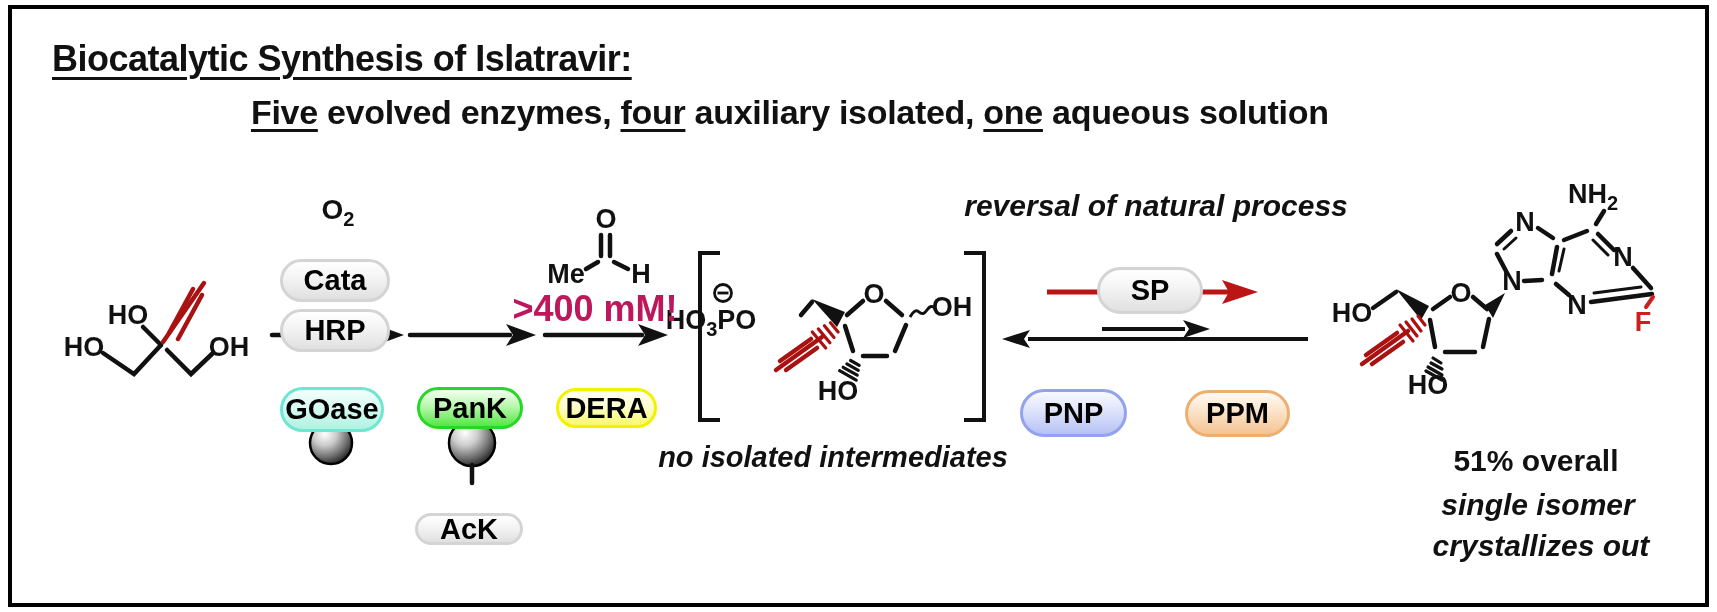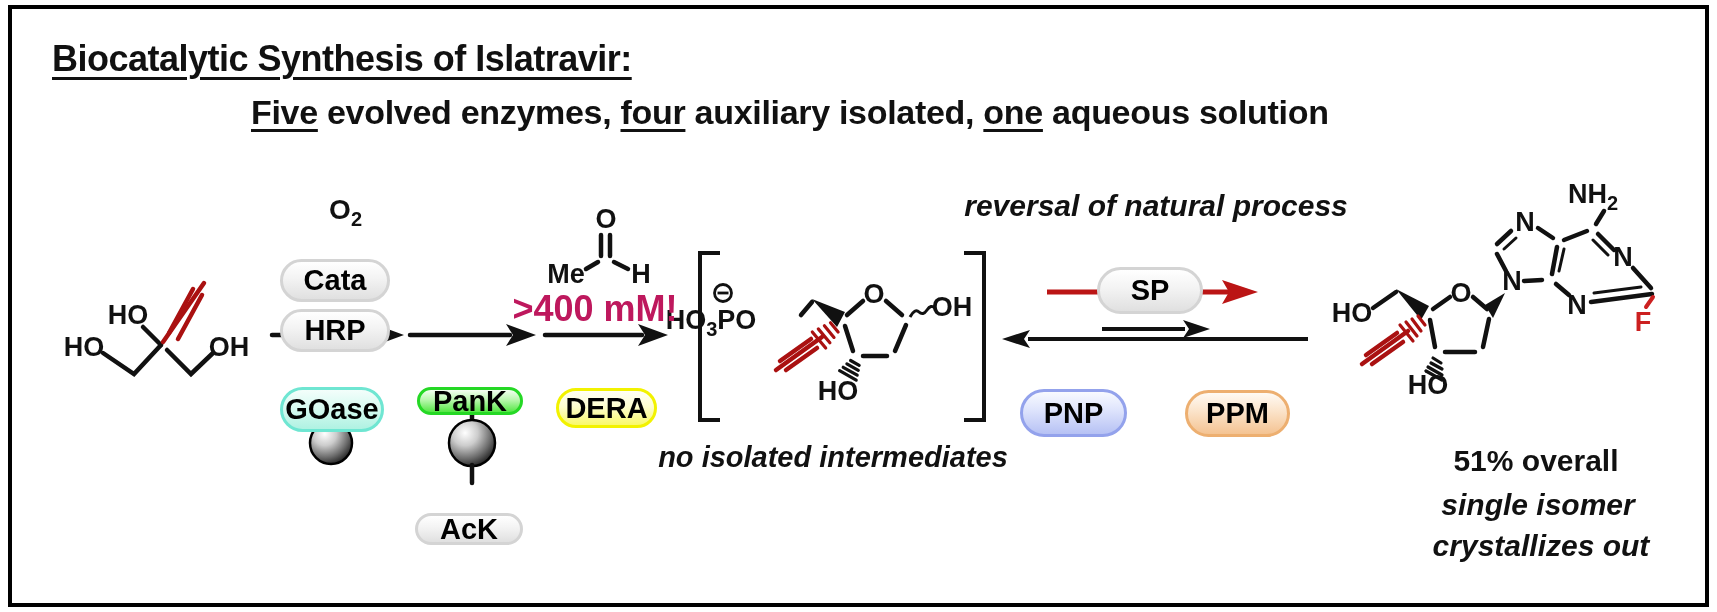--- a/index.html
+++ b/index.html
@@ -15,21 +15,21 @@
         font-weight:700;font-size:29px;color:#000;border-radius:26px;border:3px solid;box-sizing:border-box;margin-top:32px;}
   .pill.gray {border-color:#d4d4d4;background:linear-gradient(180deg,#ffffff 0%,#f3f3f3 45%,#e0e0e0 100%);}
   .pill.goase{border-color:#6fe6d2;background:linear-gradient(180deg,#f3fefb 0%,#d8faf1 45%,#aff2e2 100%);}
   .pill.pank {border-color:#25d825;background:linear-gradient(180deg,#f4fff2 0%,#b9f7ae 45%,#54e744 100%);}
   .pill.dera {border-color:#f2f200;background:linear-gradient(180deg,#fffff6 0%,#fdfdd0 45%,#f9f96a 100%);}
   .pill.pnp  {border-color:#93a2ec;background:linear-gradient(180deg,#f8faff 0%,#dde3fc 45%,#b6c1f4 100%);}
   .pill.ppm  {border-color:#edaf70;background:linear-gradient(180deg,#fffaf4 0%,#fbe3c9 45%,#f4c392 100%);}
   .note{position:absolute;font-weight:700;font-style:italic;font-size:30px;text-align:center;}
   .caption{position:absolute;font-weight:700;font-size:30px;text-align:center;}
   #conc{left:495px;top:288px;width:200px;text-align:center;font-weight:700;font-size:36px;color:#be185d;}
-  #o2{left:314px;top:194px;width:48px;text-align:right;font-weight:700;font-size:28px;}
+  #o2{left:314px;top:194px;width:48px;text-align:center;font-weight:700;font-size:28px;}
   #o2 sub{font-size:20px;}
   svg{position:absolute;left:0;top:0;}
   .bond{stroke:#111;stroke-width:4.5;stroke-linecap:round;fill:none;}
   .thin{stroke-width:3;}
   .red{stroke:#aa1111;}
   .atom{font-family:"Liberation Sans",sans-serif;font-weight:700;font-size:27px;fill:#111;text-anchor:middle;}
   .atom-sub{font-size:20px;}
   .fatom{fill:#cc2020;}
 </style>
 </head>
@@ -203,21 +203,21 @@
       <text class="atom" x="1623" y="266">N</text>
       <text class="atom" x="1577" y="314">N</text>
       <text class="atom" x="1593" y="203" text-anchor="start"><tspan>NH</tspan><tspan class="atom-sub" dy="7">2</tspan></text>
       <text class="atom fatom" x="1643" y="331">F</text>
     </g>
   </svg>
 
   <div class="pill gray" style="left:280px;top:227px;width:110px;height:43px;">Cata</div>
   <div class="pill gray" style="left:280px;top:277px;width:110px;height:43px;">HRP</div>
   <div class="pill goase" style="left:280px;top:355px;width:104px;height:45px;">GOase</div>
-  <div class="pill pank" style="left:417px;top:355px;width:106px;height:28px;">PanK</div>
+  <div class="pill pank" style="left:417px;top:355px;width:106px;height:42px;">PanK</div>
   <div class="pill dera" style="left:556px;top:356px;width:101px;height:40px;">DERA</div>
   <div class="pill gray" style="left:415px;top:481px;width:108px;height:32px;">AcK</div>
   <div class="pill gray" style="left:1097px;top:235px;width:106px;height:47px;">SP</div>
   <div class="pill pnp" style="left:1020px;top:357px;width:107px;height:48px;">PNP</div>
   <div class="pill ppm" style="left:1185px;top:358px;width:105px;height:47px;">PPM</div>
 
   <div id="o2" class="abs"><span>O</span><sub>2</sub></div>
   <div id="conc" class="abs">&gt;400 mM!</div>
   <div class="note" style="left:633px;top:441px;width:400px;font-size:29px;">no isolated intermediates</div>
   <div class="note" style="left:946px;top:189px;width:420px;">reversal of natural process</div>

